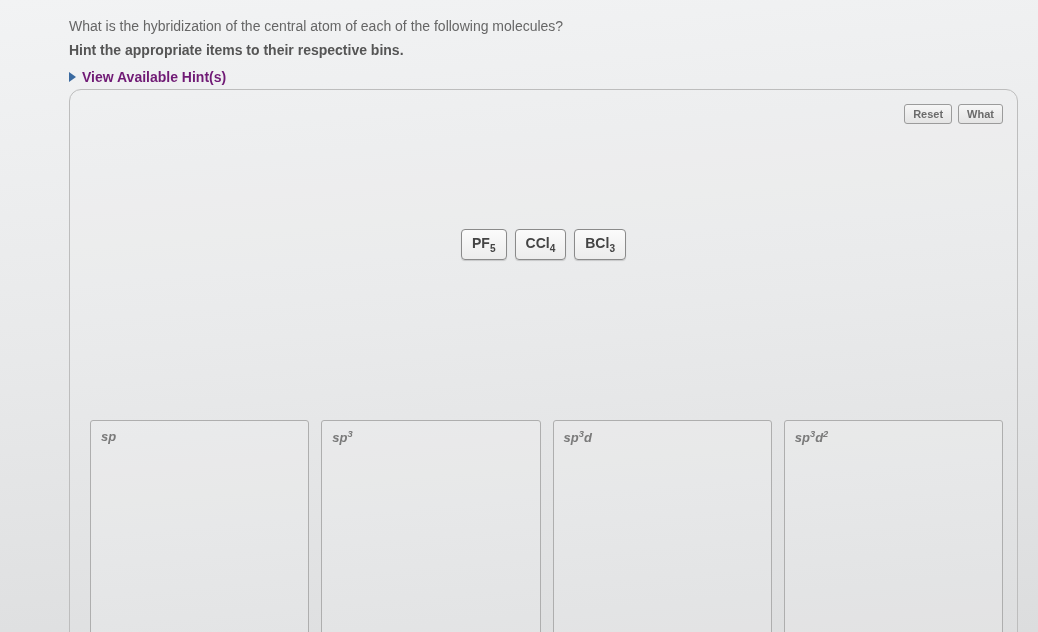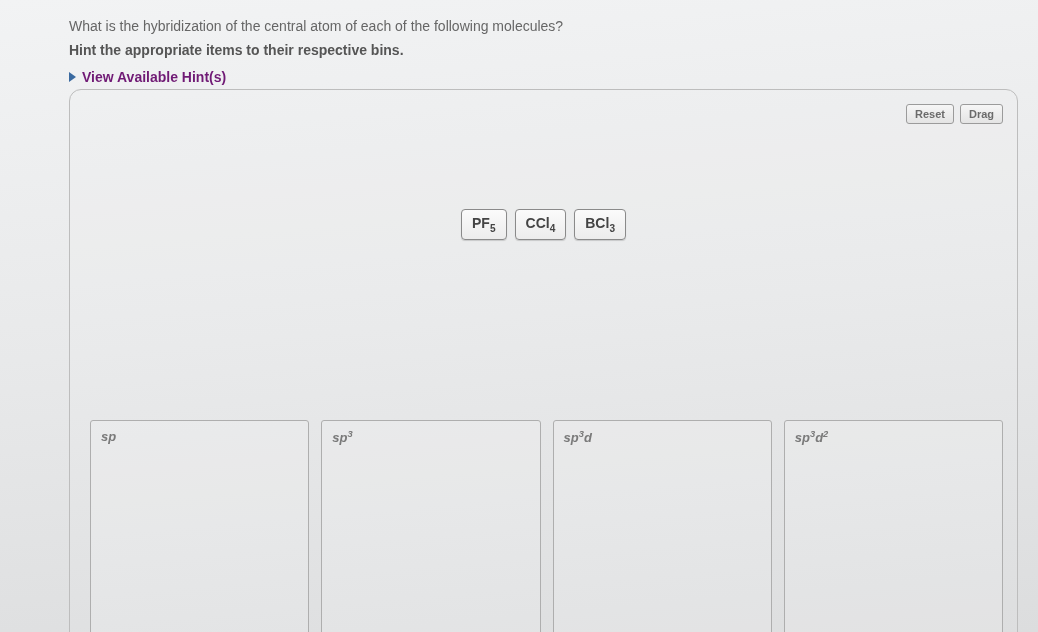--- a/index.html
+++ b/index.html
@@ -61,21 +61,21 @@
     background: linear-gradient(#f6f6f6,#e4e4e4);
     border-radius: 3px;
     font-size: 11px;
     color: #6b6b6b;
     padding: 3px 8px;
     cursor: pointer;
     font-weight: bold;
   }
   .draggables {
     position: absolute;
-    top: 119px;
+    top: 139px;
     left: 0; right: 0;
     display: flex;
     justify-content: center;
     gap: 8px;
   }
   .chip {
     border: 1px solid #8a8a8a;
     background: linear-gradient(#fbfbfb,#ececec);
     border-radius: 4px;
     padding: 5px 10px;
@@ -117,21 +117,21 @@
   <div class="question">What is the hybridization of the central atom of each of the following molecules?</div>
   <div class="instruction">Hint the appropriate items to their respective bins.</div>
   <div class="hints">
     <span class="tri"></span>
     <span>View Available Hint(s)</span>
   </div>
 
   <div class="workspace">
     <div class="top-buttons">
       <button class="small-btn">Reset</button>
-      <button class="small-btn">Drag</button>
+      <button class="small-btn">What</button>
     </div>
 
     <div class="draggables">
       <div class="chip">PF<sub>5</sub></div>
       <div class="chip">CCl<sub>4</sub></div>
       <div class="chip">BCl<sub>3</sub></div>
     </div>
 
     <div class="bins">
       <div class="bin">

